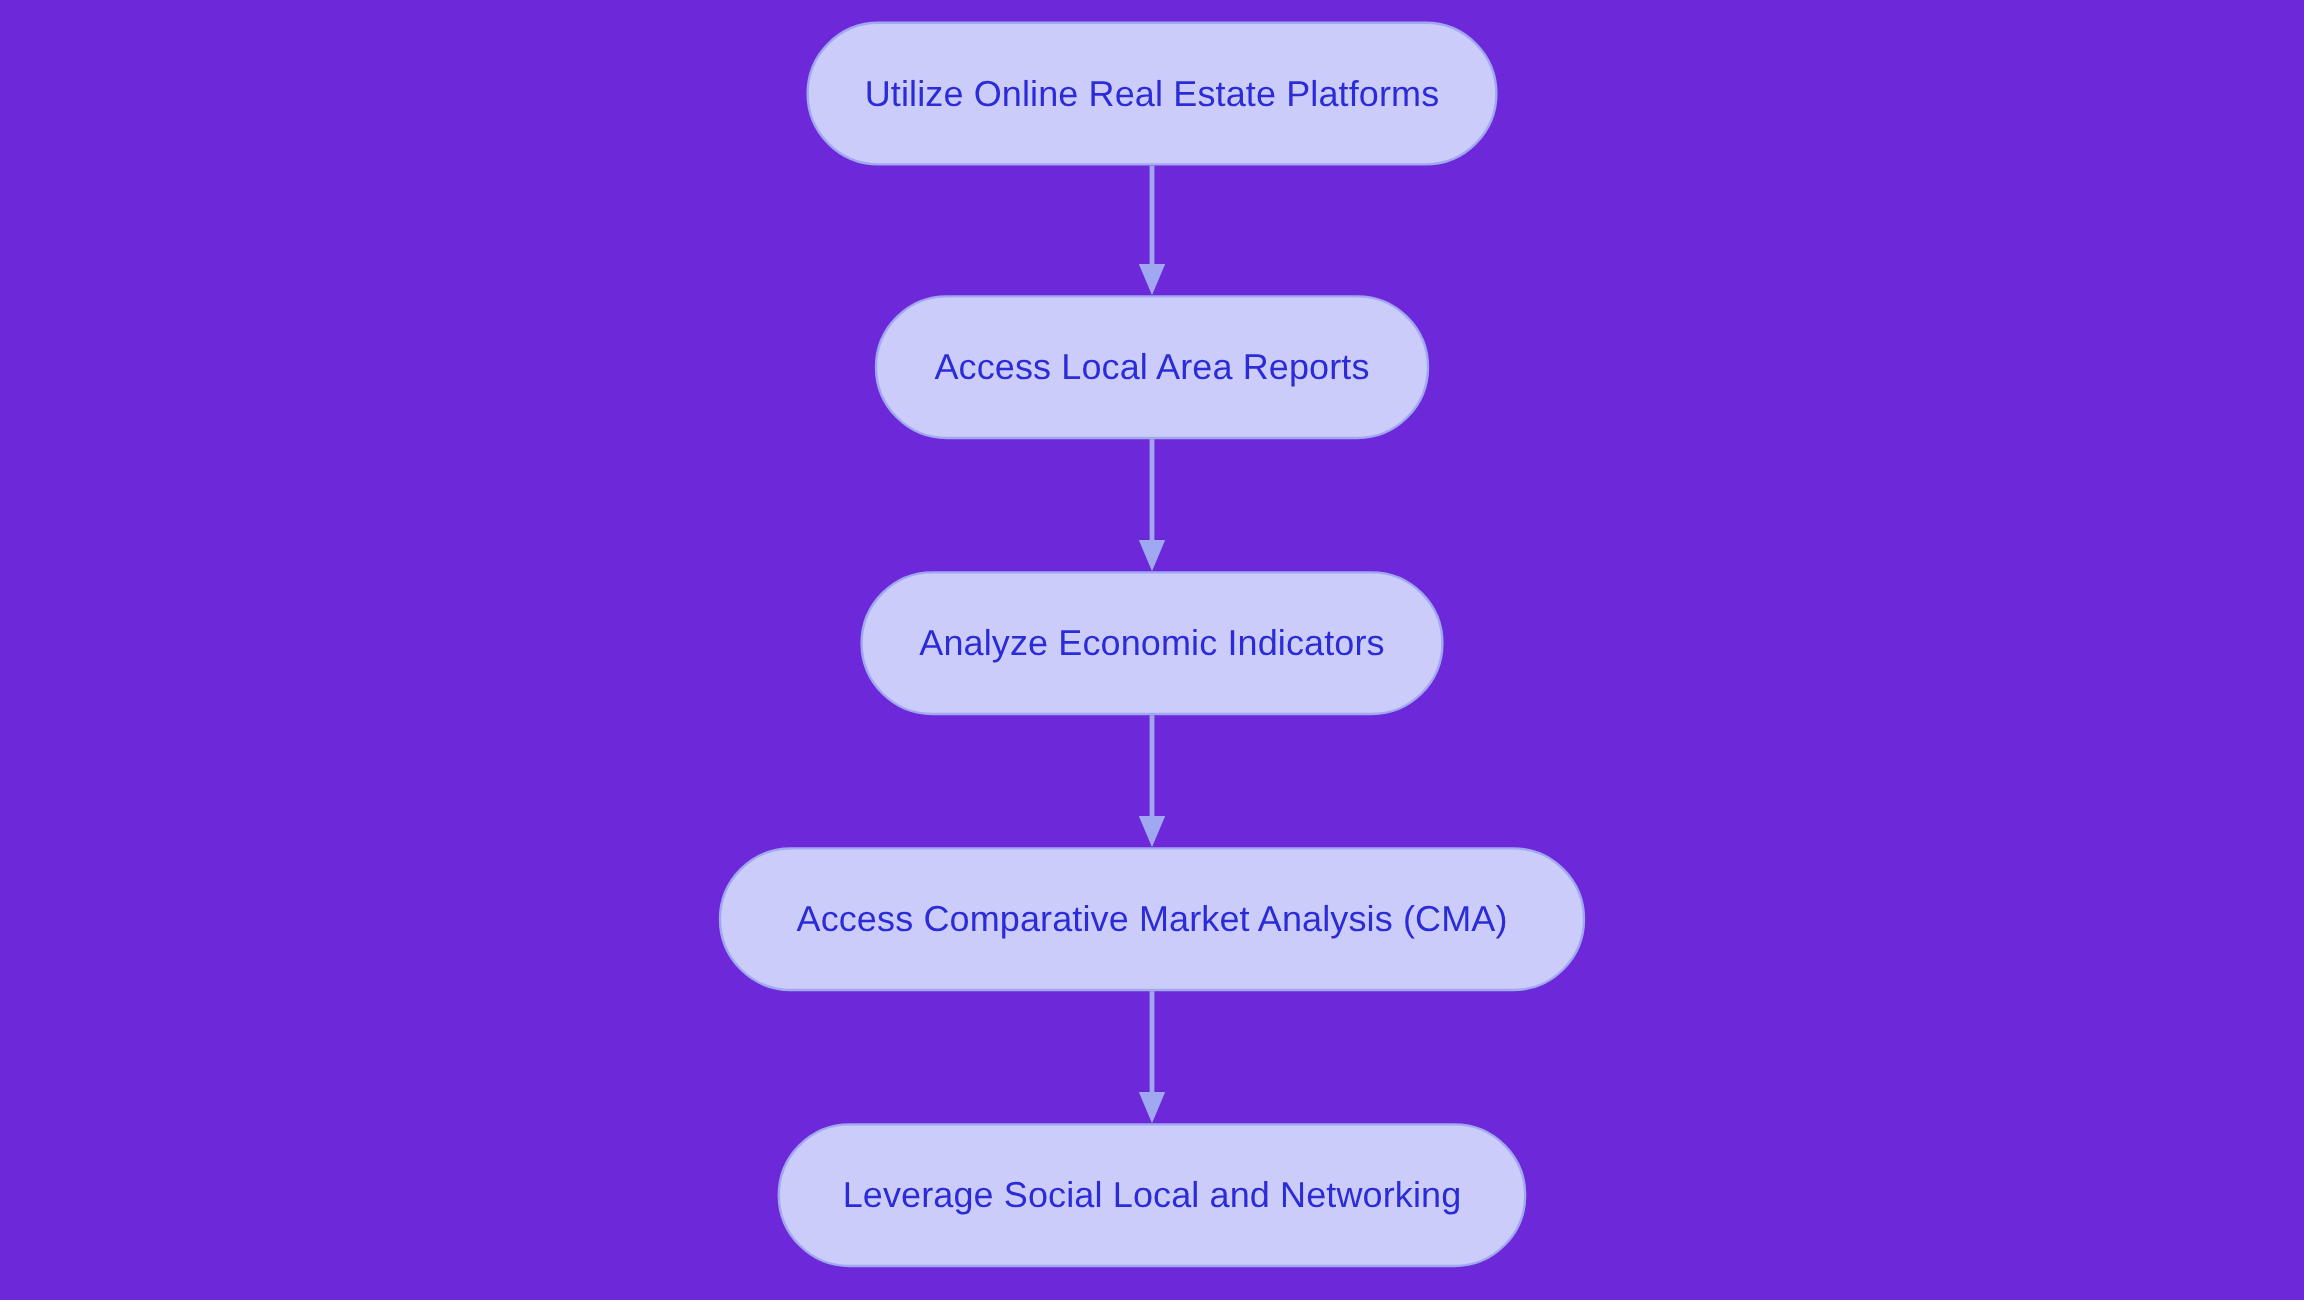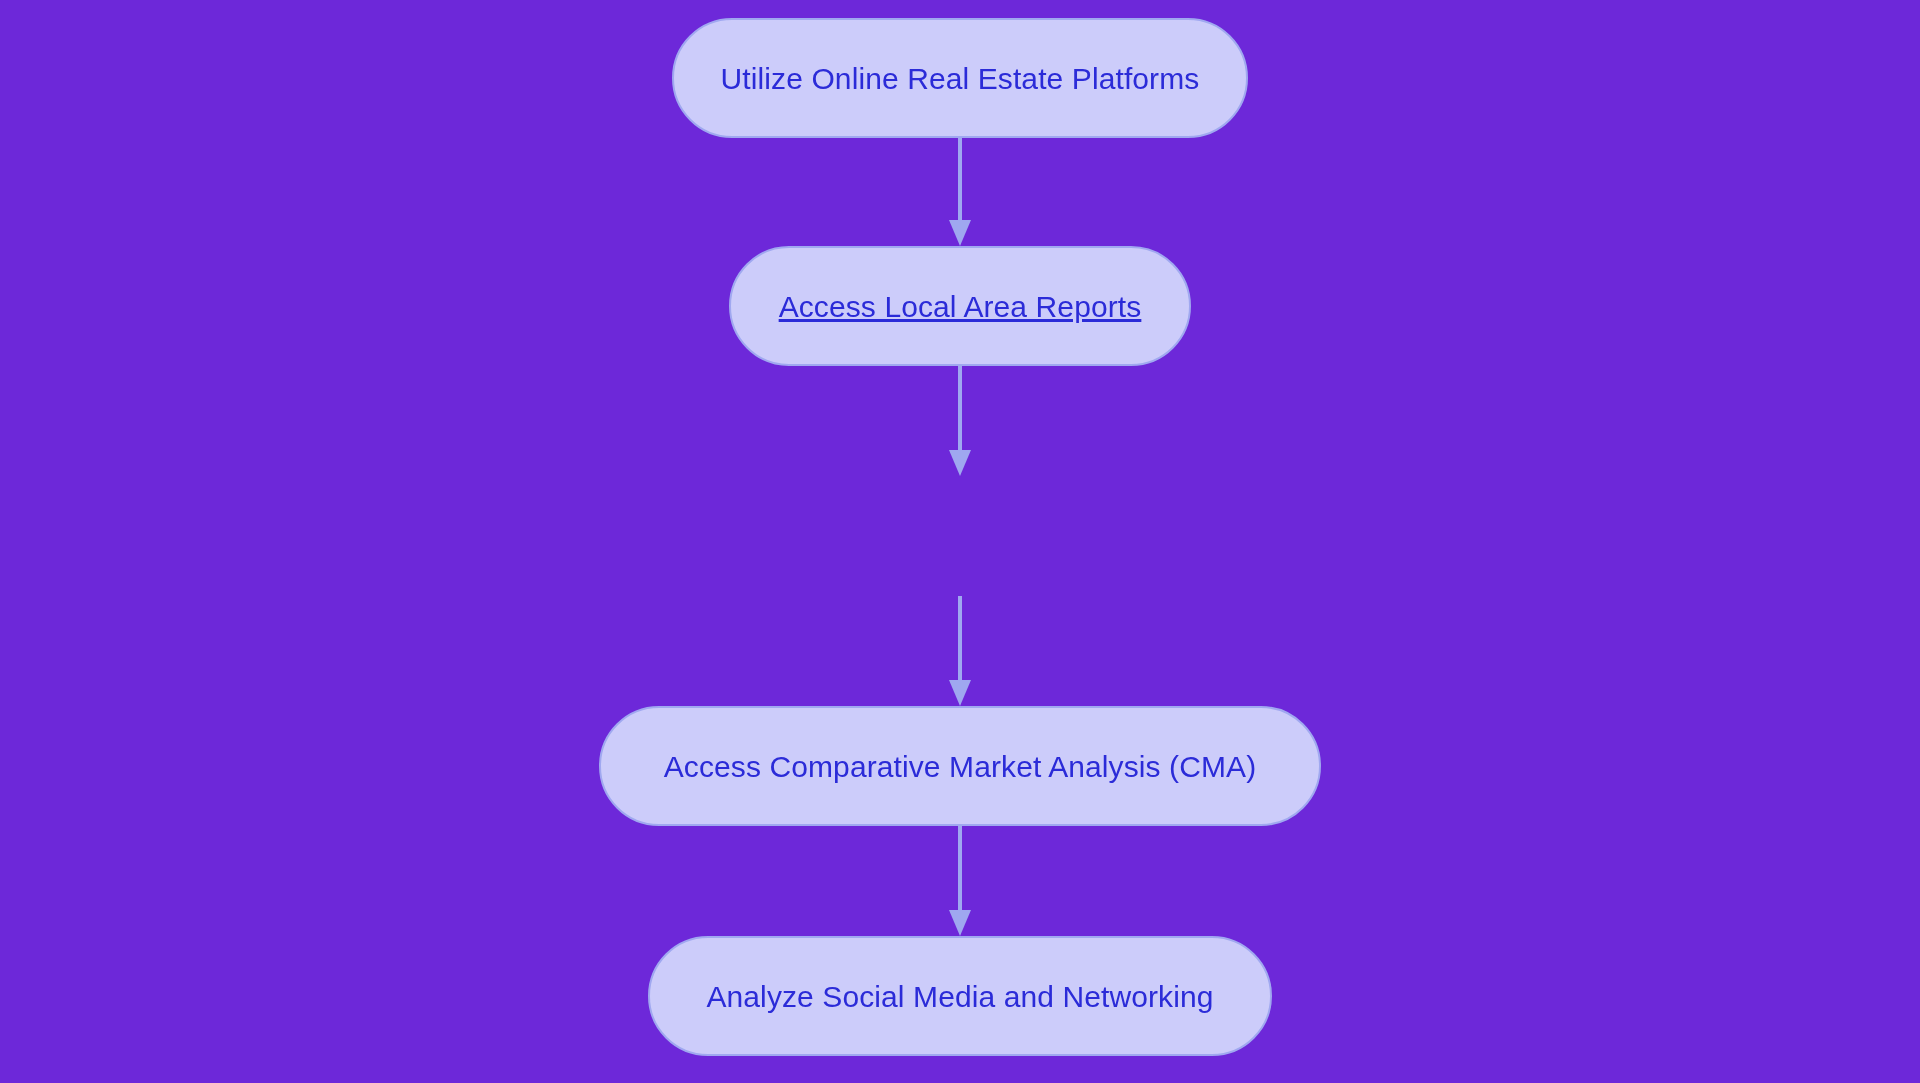--- a/index.html
+++ b/index.html
@@ -70,26 +70,29 @@
         <polygon points="949,680 971,680 960,706" fill="#9fa8f0"></polygon>
         <line x1="960" y1="826" x2="960" y2="912" stroke="#9fa8f0" stroke-width="4"></line>
         <polygon points="949,910 971,910 960,936" fill="#9fa8f0"></polygon>
       </g>
   </svg>
 
   <div class="node" style="left:672px; top:18px; width:576px; height:120px;">
     <span class="node-label">Utilize Online Real Estate Platforms</span>
   </div>
 
-  <div class="node" style="left:729px; top:246px; width:462px; height:120px;text-decoration:underline;">
+  <div class="node" style="left:729px; top:246px; width:462px; height:120px;">
     <span class="node-label">Access Local Area Reports</span>
   </div>
 
+  <div class="node" style="left:717px; top:476px; width:486px; height:120px;">
+    <span class="node-label">Analyze Economic Indicators</span>
+  </div>
 
   <div class="node" style="left:599px; top:706px; width:722px; height:120px;">
     <span class="node-label">Access Comparative Market Analysis (CMA)</span>
   </div>
 
   <div class="node" style="left:648px; top:936px; width:624px; height:120px;">
-    <span class="node-label">Analyze Social Media and Networking</span>
+    <span class="node-label">Leverage Social Local and Networking</span>
   </div>
 
 </div>
 
 </body></html>

